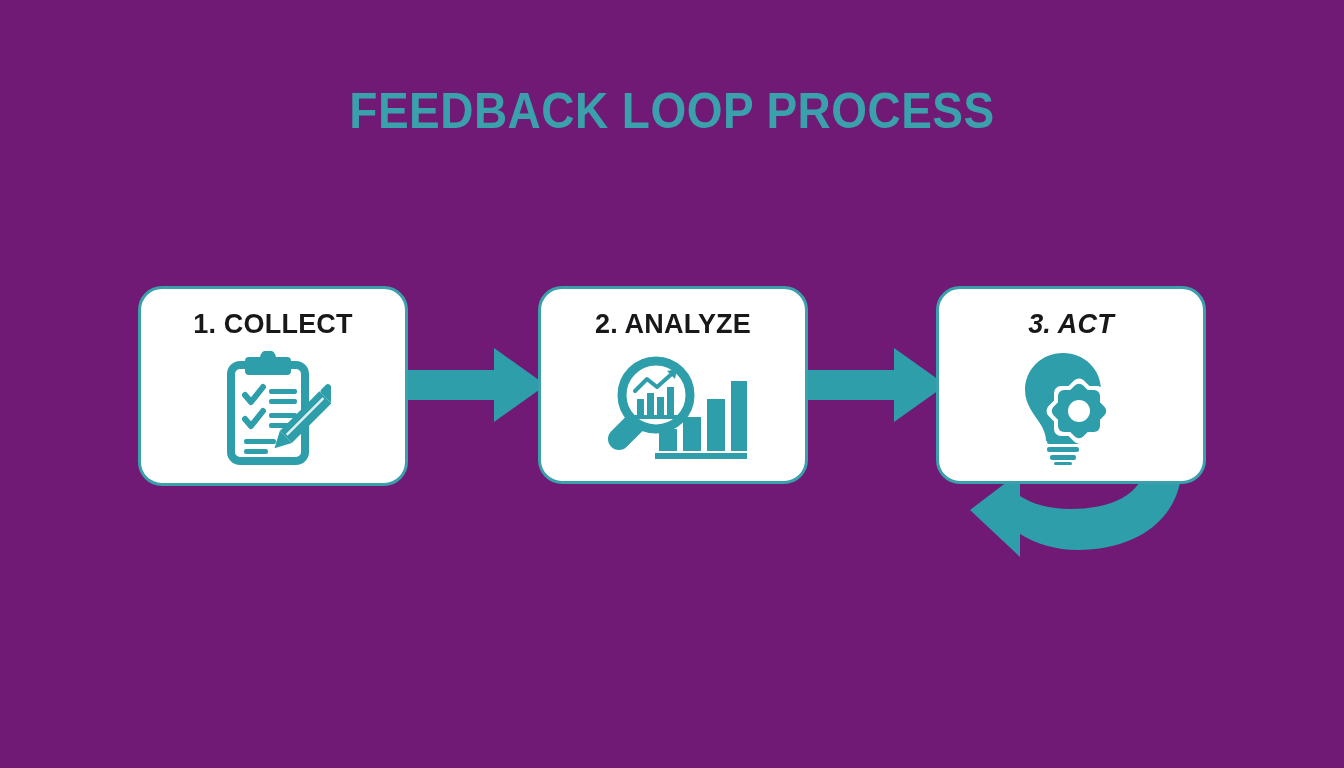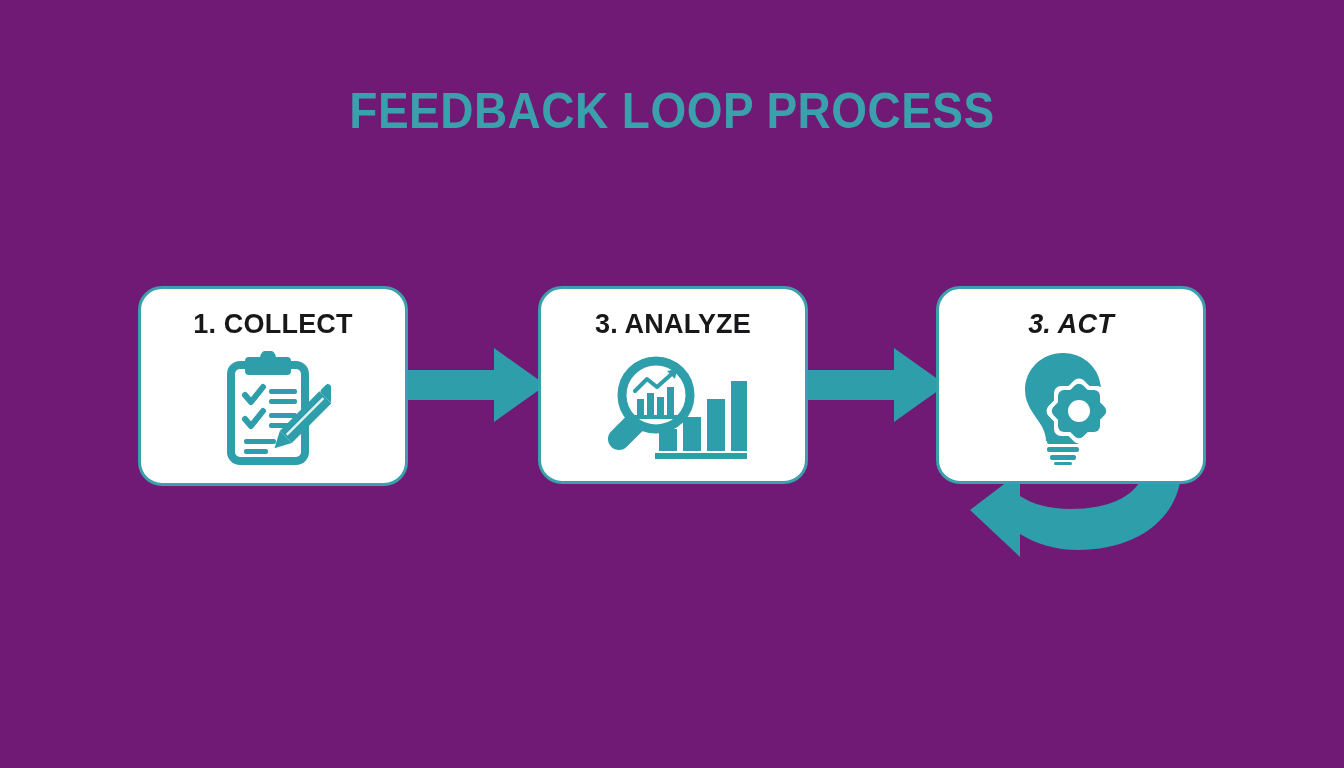--- a/index.html
+++ b/index.html
@@ -156,21 +156,21 @@
           <rect x="78" y="36" width="17" height="56" fill="#2e9eaa"></rect>
           <rect x="78" y="24" width="17" height="12" rx="3" fill="#2e9eaa"></rect>
           <rect x="84.5" y="38" width="2.5" height="52" fill="#ffffff" opacity="0.85"></rect>
           <polygon points="78,92 95,92 86.5,108" fill="#2e9eaa"></polygon>
         </g>
       </svg>
     </div>
   </div>
 
   <div class="card" id="card-2">
-    <div class="card-label">3. ANALYZE</div>
+    <div class="card-label">2. ANALYZE</div>
     <div class="card-icon">
       <svg width="148" height="104" viewBox="0 0 148 104">
 
         <rect x="60" y="74" width="18" height="22" fill="#2e9eaa"></rect>
         <rect x="84" y="62" width="18" height="34" fill="#2e9eaa"></rect>
         <rect x="108" y="44" width="18" height="52" fill="#2e9eaa"></rect>
         <rect x="132" y="26" width="16" height="70" fill="#2e9eaa"></rect>
 
         <rect x="56" y="98" width="92" height="6" fill="#2e9eaa"></rect>
 

